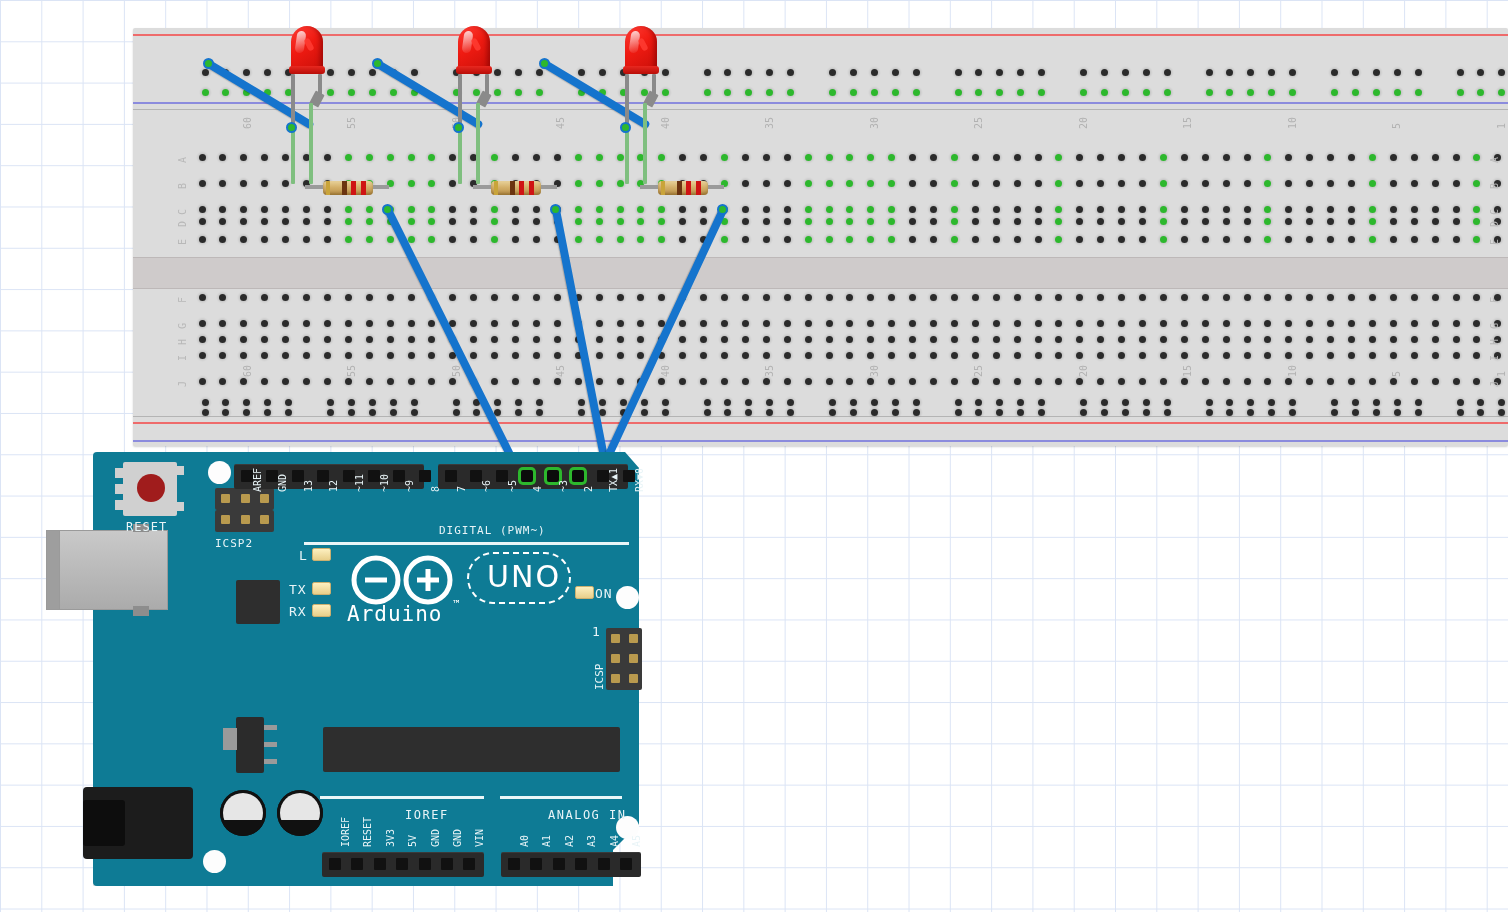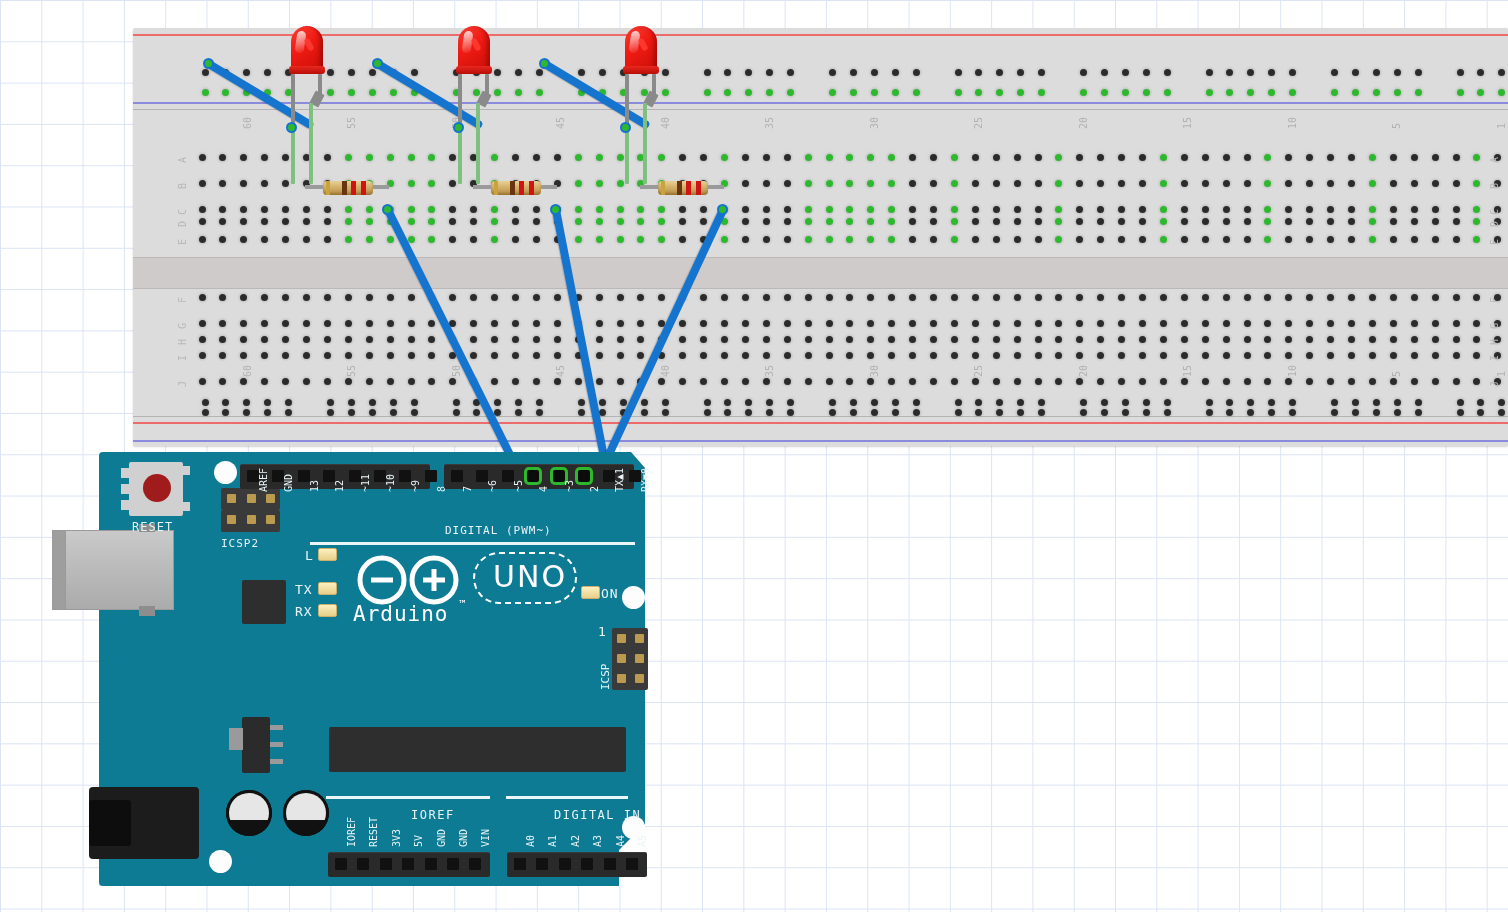--- a/index.html
+++ b/index.html
@@ -58,21 +58,21 @@
      background:linear-gradient(180deg,#e8d29a 0%,#d4b06a 45%,#b88f48 100%);
      box-shadow:inset 0 -2px 3px rgba(90,60,10,.35);}
   .band{position:absolute;top:0;height:14px;}
 
   .wire{position:absolute;height:8px;background:#1574cd;border-radius:4px;
         transform-origin:4px 4px;box-shadow:0 1px 1px rgba(0,0,0,.18);}
   .wire-end{position:absolute;width:11px;height:11px;border-radius:50%;
         background:#2db82d;border:2px solid #1574cd;box-sizing:border-box;}
 
   
-  .ard{position:absolute;left:99px;top:452px;width:546px;height:434px;}
+  .ard{position:absolute;left:93px;top:452px;width:546px;height:434px;}
   .ard-pcb{position:absolute;left:0;top:0;width:546px;height:434px;
      background:#0e7b95;border-radius:4px;
      clip-path:polygon(0 0, 532px 0, 546px 16px, 546px 372px, 520px 398px, 520px 434px, 0 434px);
      box-shadow:0 2px 4px rgba(0,0,0,.25);}
   .mount{position:absolute;width:23px;height:23px;border-radius:50%;background:#fdfdfd;}
   .hdr{position:absolute;background:#2a2a2a;border-radius:2px;height:25px;
        box-shadow:inset 0 1px 0 rgba(255,255,255,.08);}
   .pin{position:absolute;width:12px;height:12px;background:#111;border-radius:1px;}
   .pin.conn{background:#0b0b0b;box-shadow:0 0 0 3px #2db82d;border-radius:2px;}
   .plabel{position:absolute;color:#e8f4f7;font-size:10px;letter-spacing:0px;
@@ -1270,16 +1270,16 @@
       </div>
     <div id="ana-labels">
         <div class="plabel" style="left: 426px; top: 395px;">A0</div>
         <div class="plabel" style="left: 448.4px; top: 395px;">A1</div>
         <div class="plabel" style="left: 470.8px; top: 395px;">A2</div>
         <div class="plabel" style="left: 493.2px; top: 395px;">A3</div>
         <div class="plabel" style="left: 515.6px; top: 395px;">A4</div>
         <div class="plabel" style="left: 538px; top: 395px;">A5</div>
       </div>
     <div class="sline" style="left:407px;top:344px;width:122px;"></div>
-    <div class="slabel" style="left:455px;top:356px;font-size:12px;letter-spacing:1.5px;">DIGITAL IN</div>
+    <div class="slabel" style="left:455px;top:356px;font-size:12px;letter-spacing:1.5px;">ANALOG IN</div>
   </div>
 
 </div>
 
 </body></html>

